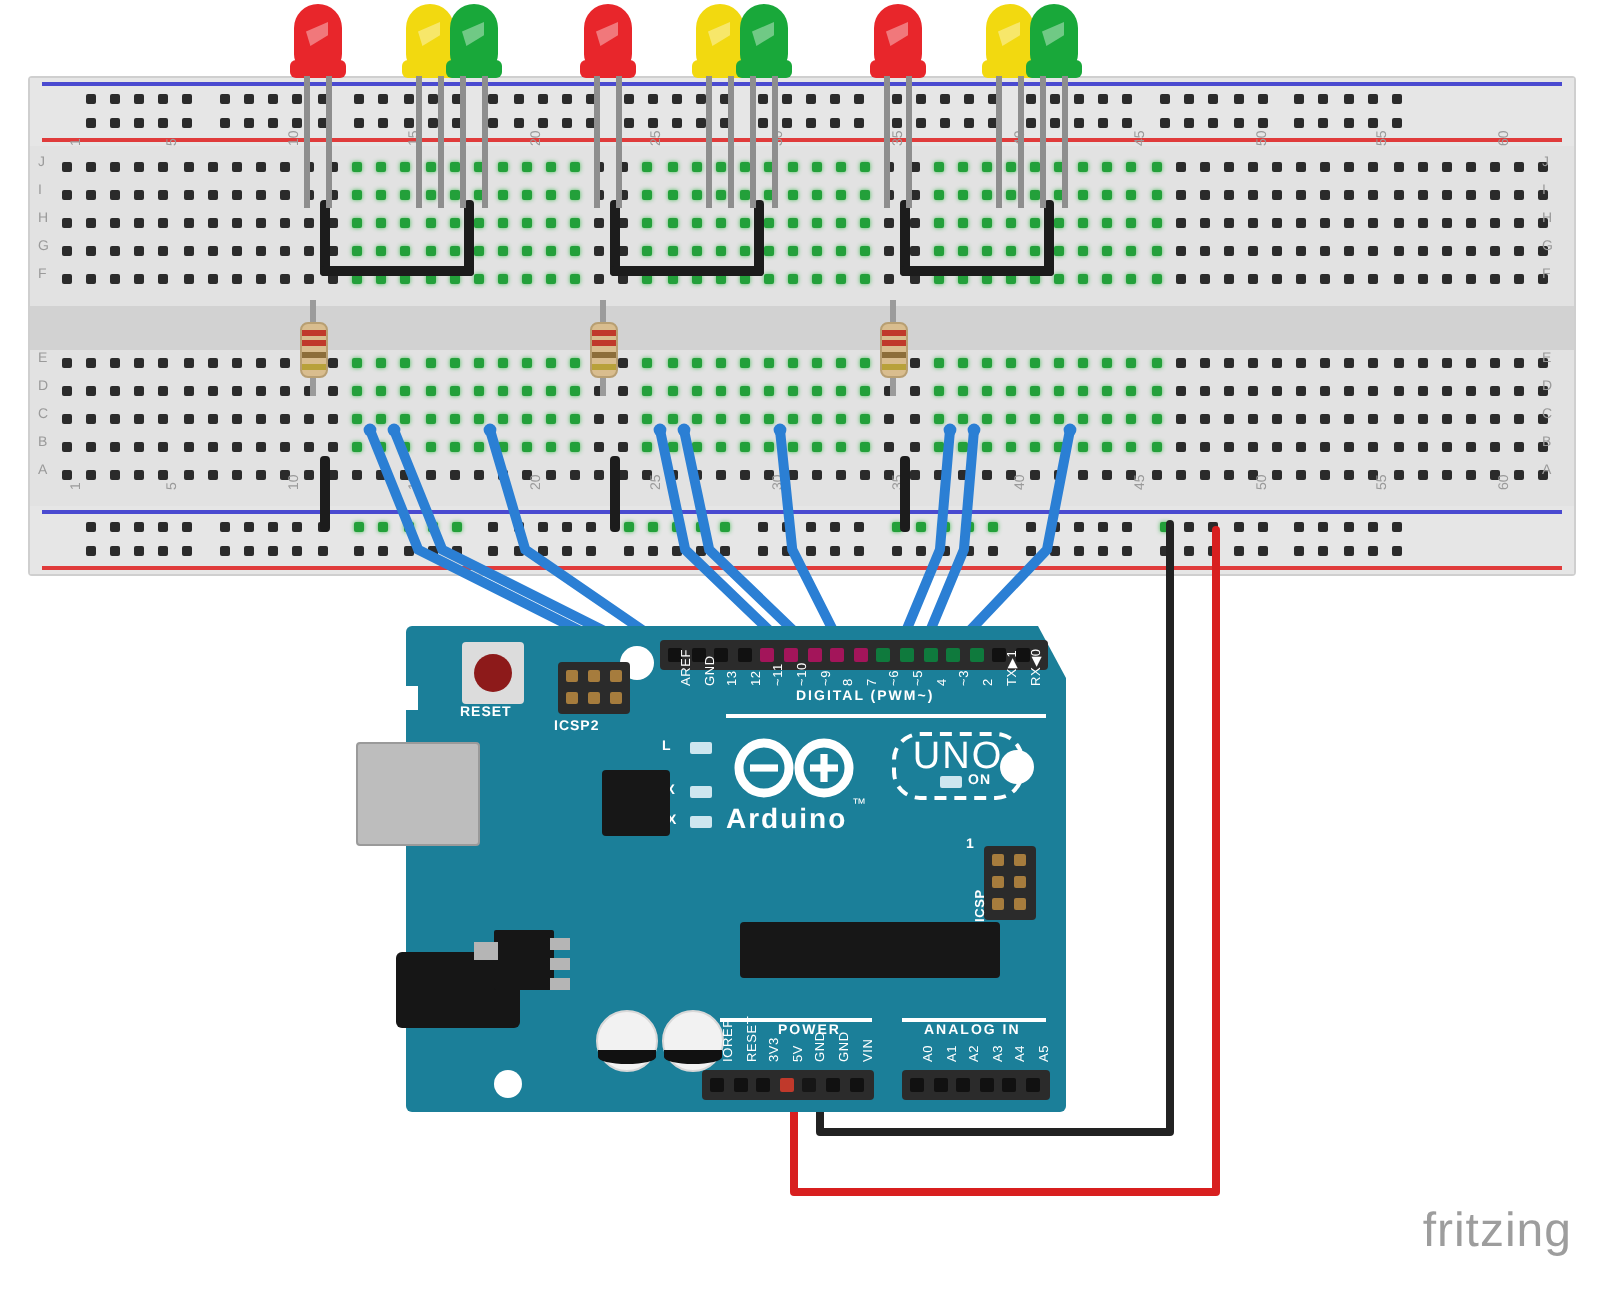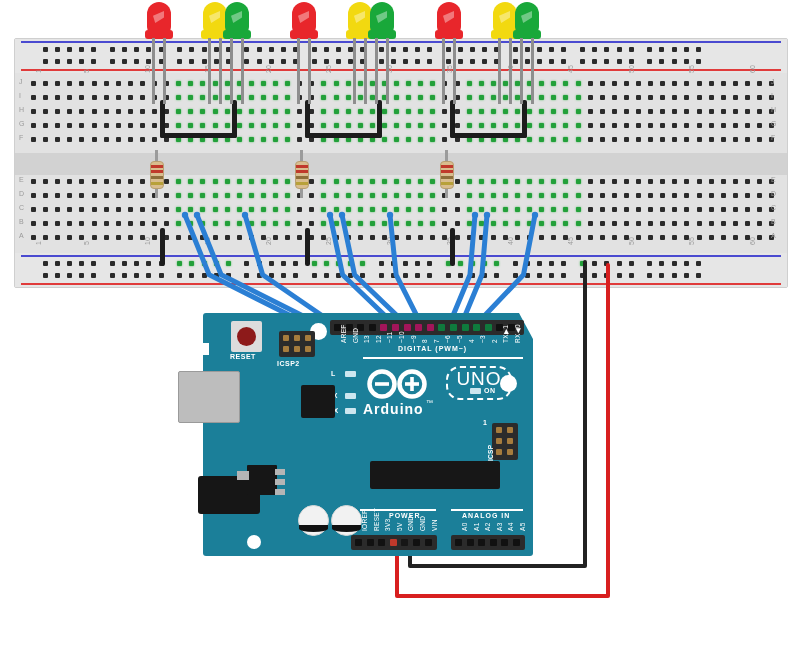--- a/index.html
+++ b/index.html
@@ -1260,13 +1260,14 @@
         <div class="plabel" style="left: 269.6px; top: 218px;">A1</div>
         <div class="plabel" style="left: 281.2px; top: 218px;">A2</div>
         <div class="plabel" style="left: 292.8px; top: 218px;">A3</div>
         <div class="plabel" style="left: 304.4px; top: 218px;">A4</div>
         <div class="plabel" style="left: 316px; top: 218px;">A5</div>
       </div>
     <div class="wline" style="left:248px;top:196px;width:72px;"></div>
     <div class="slabel" style="left:259px;top:199px;font-weight:bold;letter-spacing:1px;">ANALOG IN</div>
   </div>
 
+  <div id="fritzing">fritzing</div>
 </div>
 
 </body></html>

